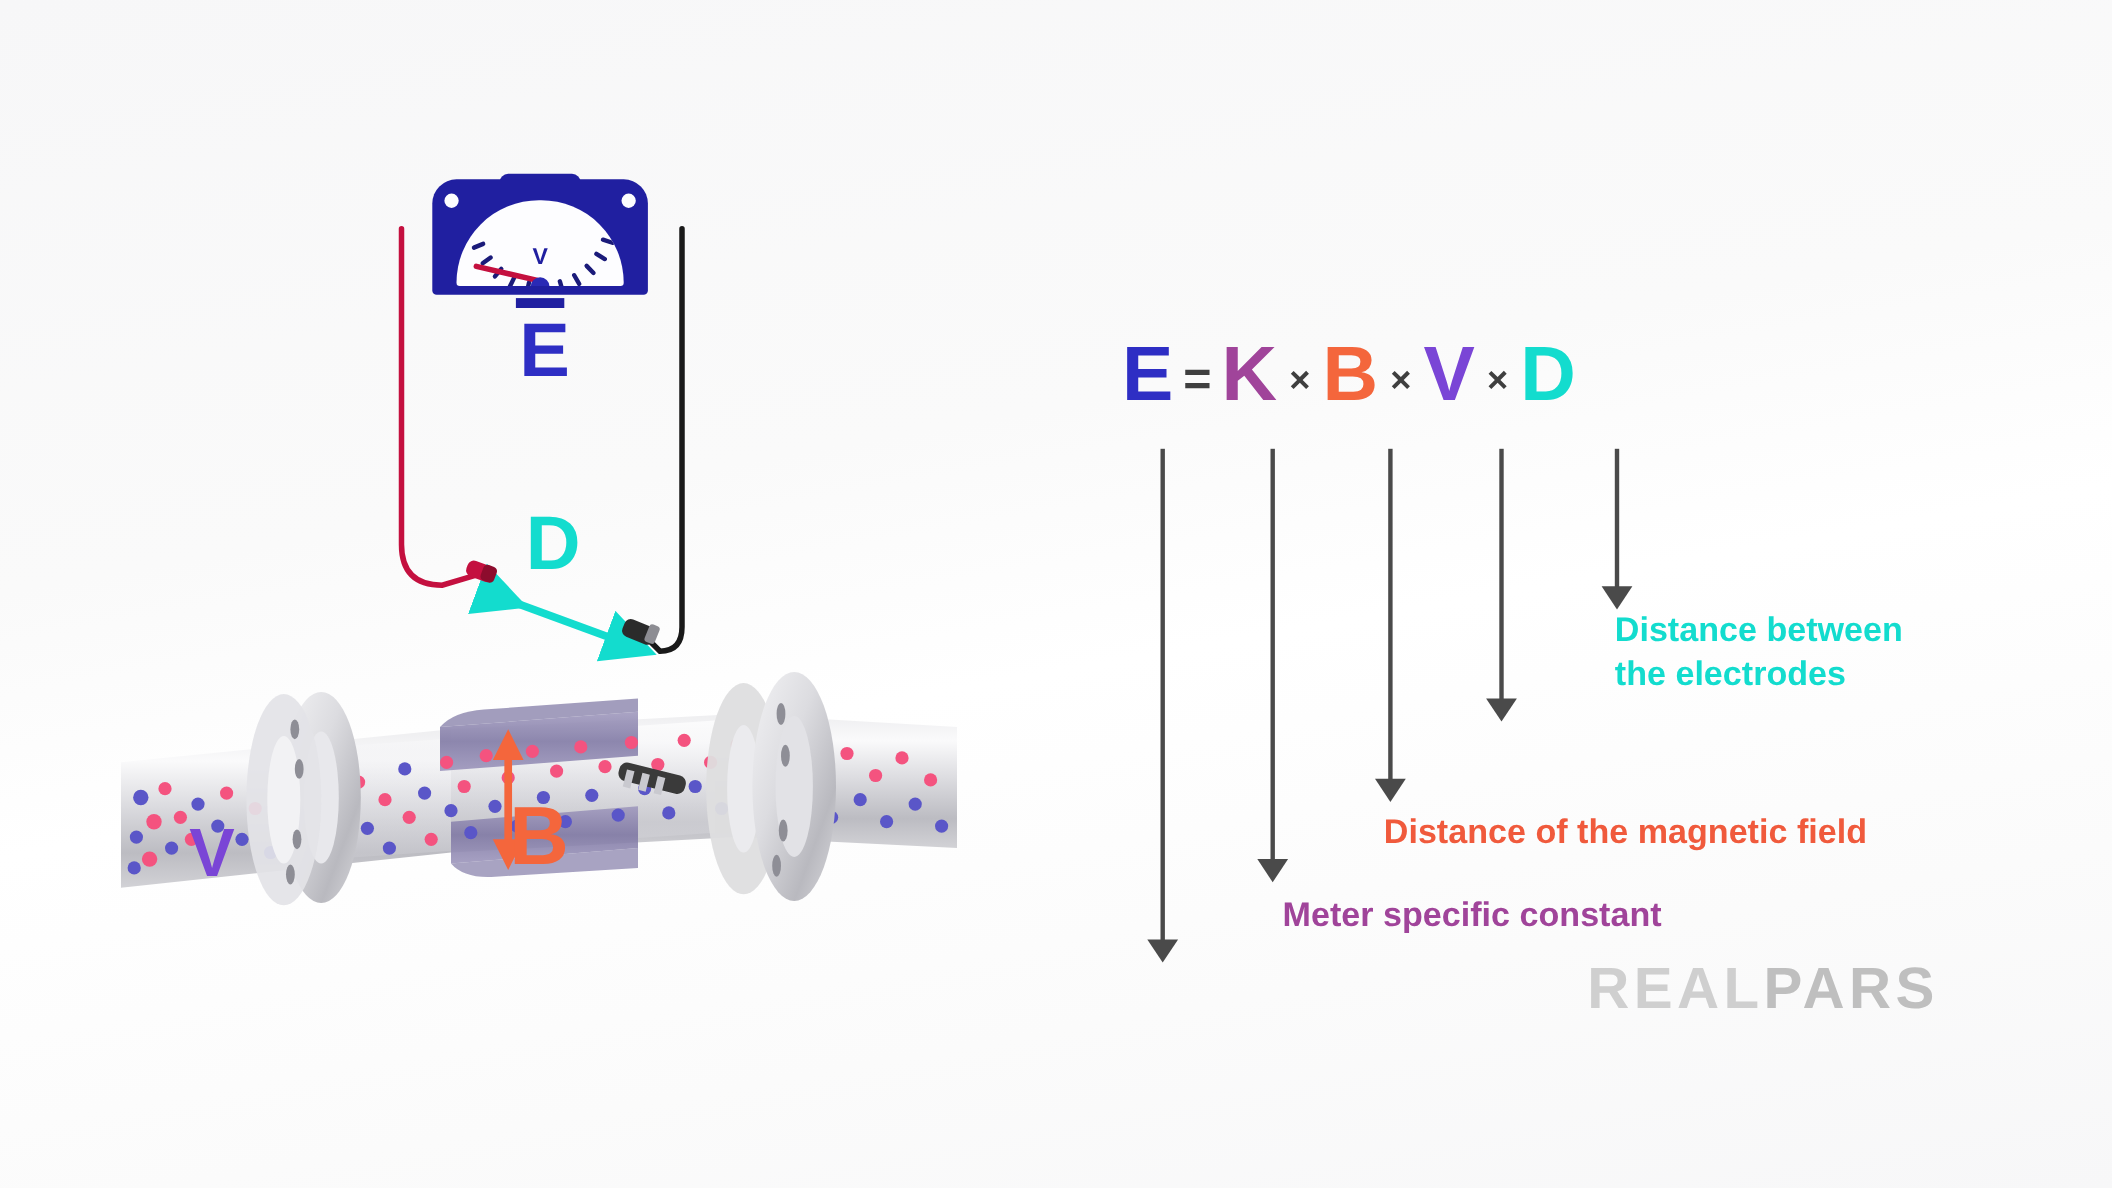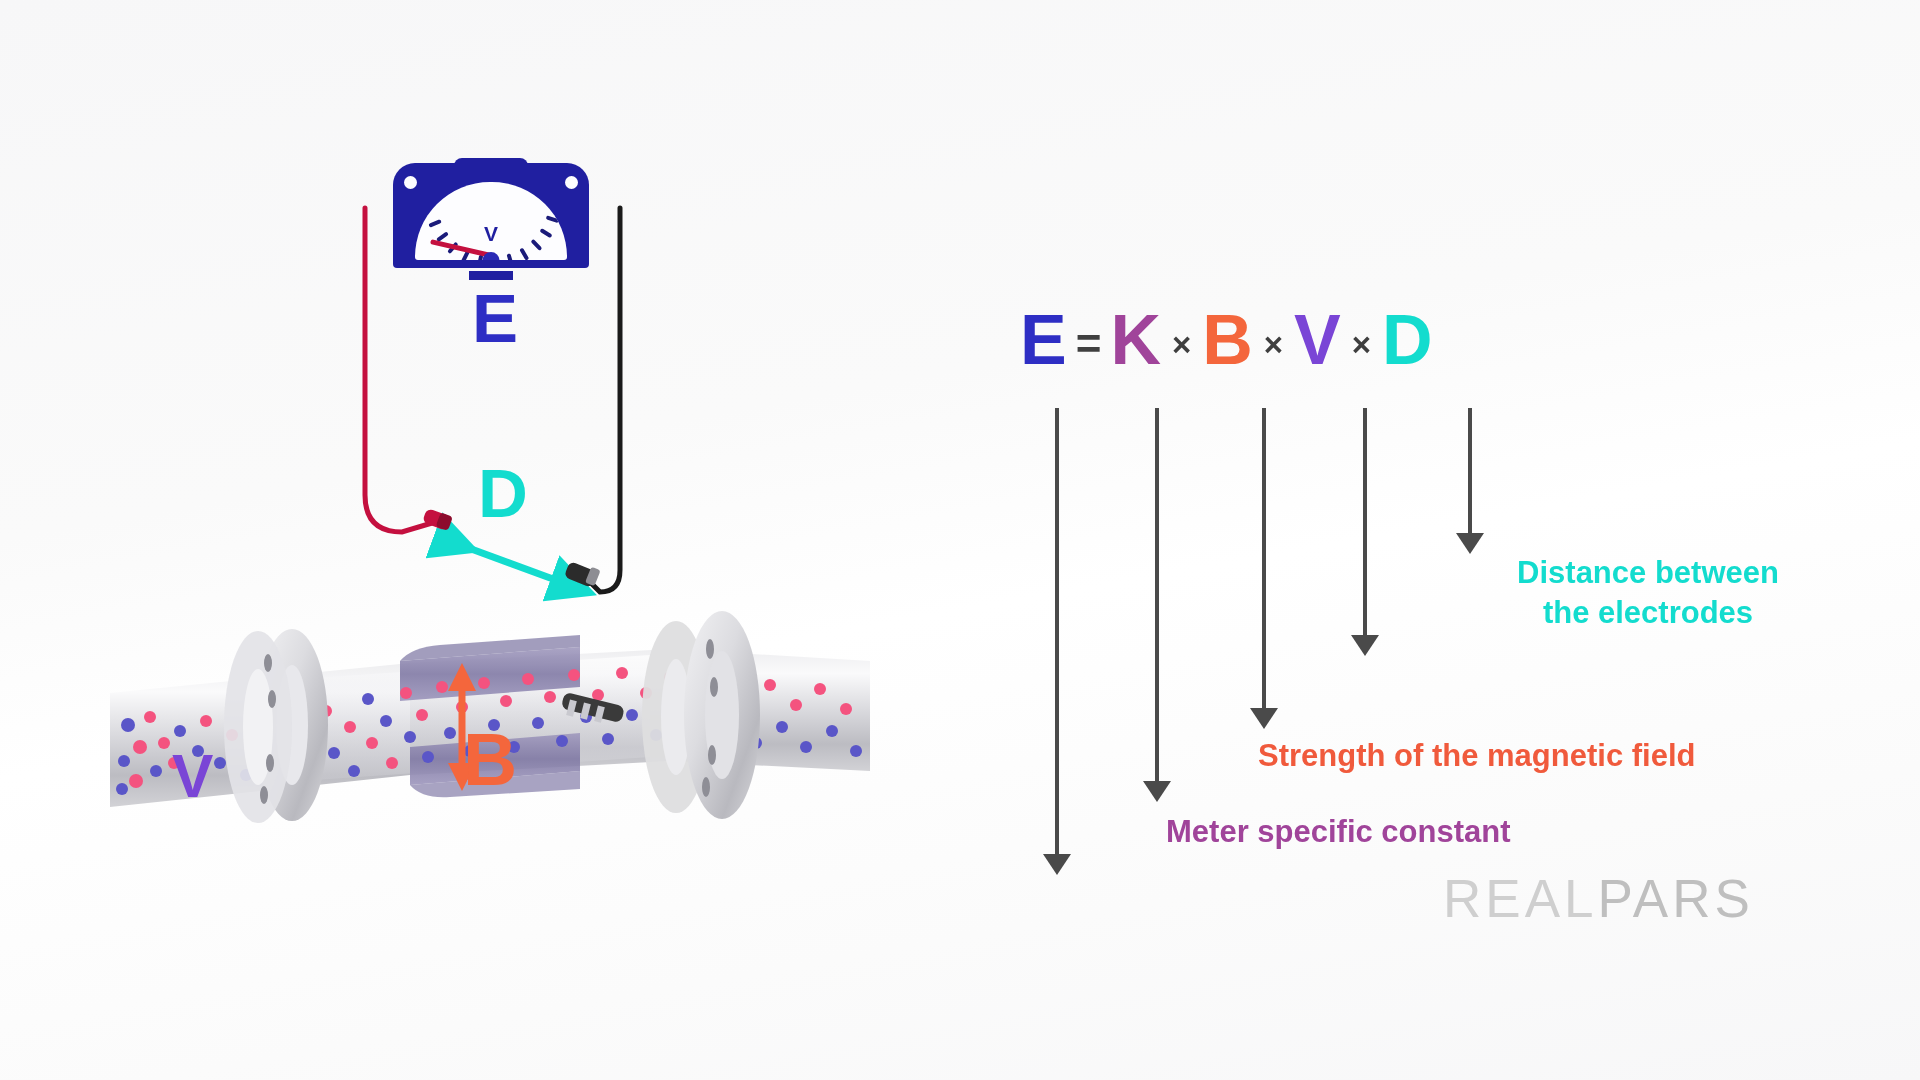--- a/index.html
+++ b/index.html
@@ -96,21 +96,21 @@
     line-height: 1.28;
   }
   .flabel.two-line { white-space: normal; }
 
   
   #watermark {
     position: absolute;
     left: 1443px;
     top: 868px;
     font-size: 53px;
-    font-weight: normal;
+    font-weight: bold;
     color: #bfbfbf;
     letter-spacing: 4px;
     user-select: none;
   }
   #watermark .wm-light { color: #cfcfcf; }
 
   
   #voltmeter {
     position: absolute;
     left: 393px;
@@ -449,27 +449,27 @@
     <span class="f-mul">×</span>
     <span class="f-term" style="color:#13dcce">D</span>
   </div>
 
   <div class="arrow" style="left:1055px; top:408px; height:448px;"></div>
   <div class="arrow" style="left:1155px; top:408px; height:375px;"></div>
   <div class="arrow" style="left:1262px; top:408px; height:302px;"></div>
   <div class="arrow" style="left:1363px; top:408px; height:229px;"></div>
   <div class="arrow" style="left:1468px; top:408px; height:127px;"></div>
 
-  <div class="flabel two-line" style="left:1468px; top:553px; width:360px; color:#13dcce; text-align:center;">
+  <div class="flabel two-line" style="left:1468px; top:553px; width:360px; color:#13dcce; text-align:left;">
     <span>Distance between</span><br>
     <span>the electrodes</span>
   </div>
 
 
-  <div class="flabel" style="left:1258px; top:736px; color:#f05a3c;">Strength of the magnetic field</div>
+  <div class="flabel" style="left:1258px; top:736px; color:#f05a3c;">Distance of the magnetic field</div>
 
   <div class="flabel" style="left:1166px; top:812px; color:#a0449a;">Meter specific constant</div>
 
 
   <div id="watermark">
     <span class="wm-light">REAL</span><span>PARS</span>
   </div>
 
 </div>
 

